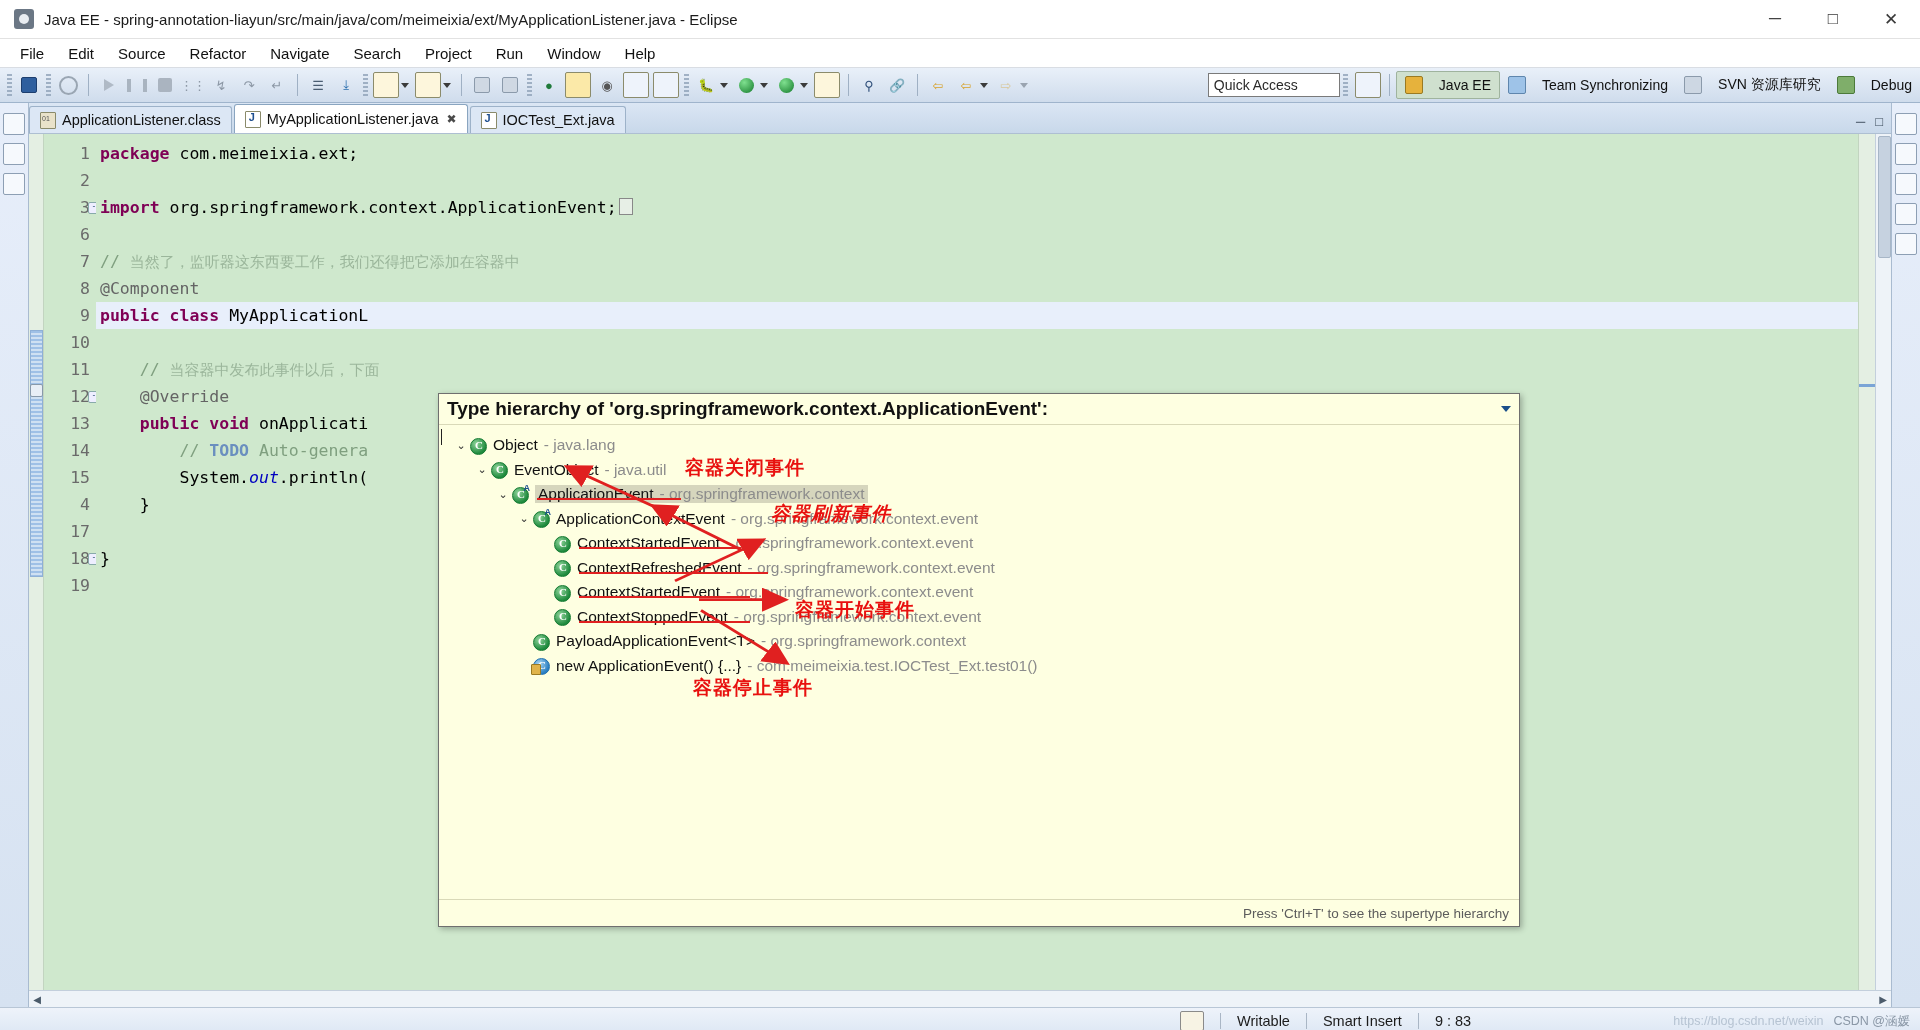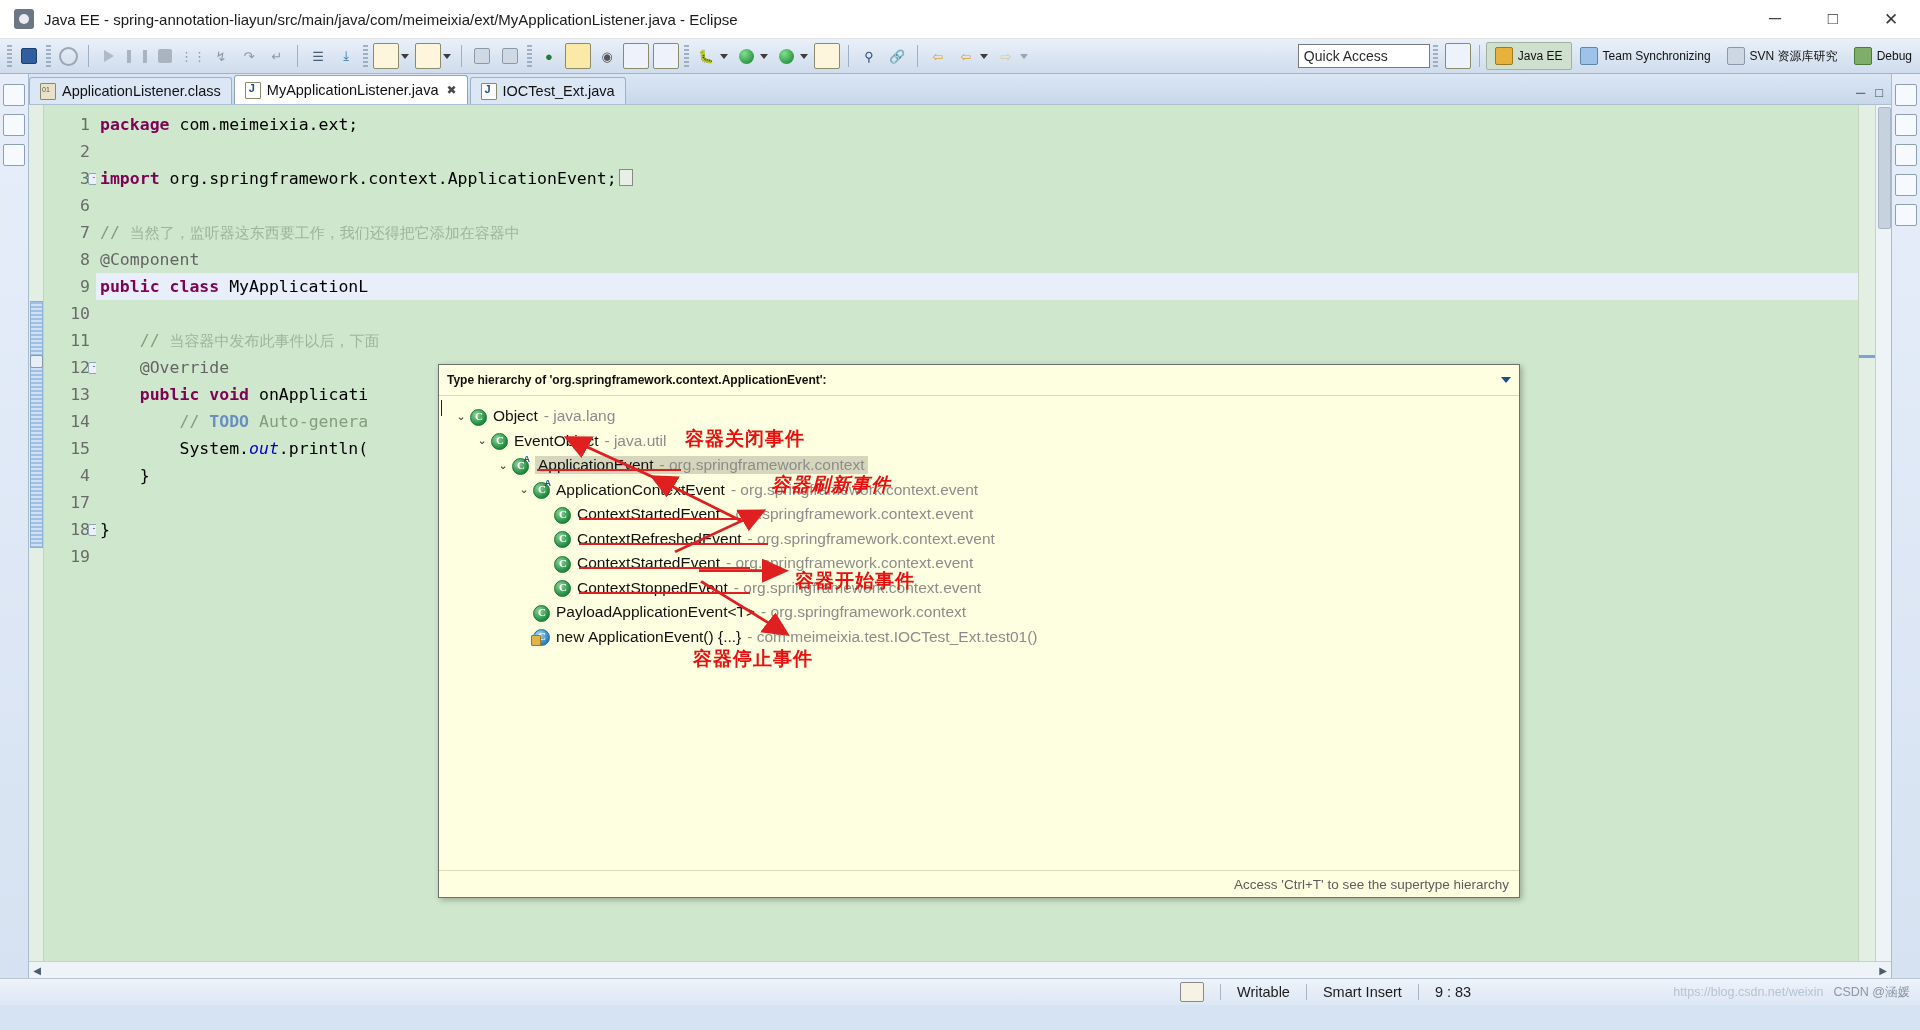--- a/index.html
+++ b/index.html
@@ -46,22 +46,22 @@
   .sq{width:14px;height:14px;border-radius:2px;}
   .circ{width:15px;height:15px;border-radius:50%;}
   .tri{width:0;height:0;border-left:10px solid #1f8a2f;border-top:6px solid transparent;
        border-bottom:6px solid transparent;}
   .pause{width:12px;height:13px;border-left:4px solid #a9b4c0;border-right:4px solid #a9b4c0;}
 
   .quick{margin-left:auto;}
   .quickbox{width:120px;height:22px;background:#fff;border:1px solid #7a7a7a;
             font-size:14px;color:#2a2a2a;display:flex;align-items:center;padding:0 5px;}
   .persp{display:flex;align-items:center;height:34px;padding-left:2px;}
-  .perspbtn{display:flex;align-items:center;gap:5px;height:26px;padding:0 8px;
-            font-size:12px;white-space:nowrap;color:#111;}
+  .perspbtn{display:flex;align-items:center;gap:16px;height:26px;padding:0 8px;
+            font-size:14px;white-space:nowrap;color:#111;}
   .perspbtn.active{background:#cfe0ce;border:1px solid #9fb39e;border-radius:2px;}
   .pic{width:16px;height:16px;flex:none;position:relative;}
 
   
   .workarea{position:relative;height:calc(1030px - 38px - 28px - 34px - 26px);
             display:flex;background:#e3ebf6;}
   .leftrail{width:28px;background:linear-gradient(#e7eefa,#d6e2f1);
             border-right:1px solid #a9bbd0;padding-top:6px;}
   .railicon{width:20px;height:20px;margin:4px auto 8px;border:1px solid #8d9fb4;
             background:#f6f9fd;border-radius:2px;}
@@ -120,21 +120,21 @@
   .hscrollwrap{height:16px;background:#eef3f8;border-top:1px solid #c3cfdc;
                display:flex;align-items:center;}
   .hs-arrow{width:16px;text-align:center;font-size:10px;color:#4b5b6b;}
   .hthumb{flex:1;height:11px;margin:0 1px;background:#eef3f8;}
 
   
   .popup{position:absolute;left:438px;top:290px;width:1080px;height:532px;
          background:#feffe1;border:1px solid #6f6f6f;box-shadow:2px 2px 6px rgba(0,0,0,.28);
          display:flex;flex-direction:column;z-index:40;}
   .popup-head{height:30px;display:flex;align-items:center;padding:0 8px;
-              font-weight:bold;font-size:12px;color:#111;
+              font-weight:bold;font-size:19px;color:#111;
               border-bottom:1px solid #d9d9b8;background:#feffe1;}
   .popup-head .dd{margin-left:auto;width:0;height:0;border-left:5px solid transparent;
               border-right:5px solid transparent;border-top:6px solid #1a4f8a;}
   .popup-body{flex:1;position:relative;padding:8px 0 0 14px;overflow:hidden;}
   .popup-foot{height:26px;display:flex;align-items:center;justify-content:flex-end;
               padding-right:10px;font-size:13.5px;color:#5c5c5c;
               border-top:1px solid #d9d9b8;background:#feffe1;}
   .caretline{position:absolute;left:2px;top:4px;width:1px;height:16px;background:#222;}
 
   .trow{display:flex;align-items:center;height:24.5px;font-size:15.5px;white-space:nowrap;}
@@ -178,20 +178,32 @@
   <div class="titlebar">
     <div class="app-icon"></div>
     <div class="title">Java EE - spring-annotation-liayun/src/main/java/com/meimeixia/ext/MyApplicationListener.java - Eclipse</div>
     <div class="winbtns">
       <div class="winbtn">─</div>
       <div class="winbtn">□</div>
       <div class="winbtn close">✕</div>
     </div>
   </div>
 
+  <div class="menubar">
+    <div class="menuitem">File</div>
+    <div class="menuitem">Edit</div>
+    <div class="menuitem">Source</div>
+    <div class="menuitem">Refactor</div>
+    <div class="menuitem">Navigate</div>
+    <div class="menuitem">Search</div>
+    <div class="menuitem">Project</div>
+    <div class="menuitem">Run</div>
+    <div class="menuitem">Window</div>
+    <div class="menuitem">Help</div>
+  </div>
 
   <div class="toolbar">
     <div class="tb-dots"></div>
     <div class="tbi">
       <div class="sq" style="background:#2f5f9e;border:1px solid #1d3e6e;"></div>
       </div>
     <div class="tb-dots"></div>
     <div class="tbi">
       <div class="circ" style="border:2px solid #9aa6b3;"></div>
       </div>
@@ -460,21 +472,21 @@
           <line x1="260" y1="196" x2="344" y2="196" stroke="#e02020" stroke-width="3" marker-end="url(#ah)"></line>
           <line x1="262" y1="208" x2="346" y2="266" stroke="#e02020" stroke-width="3" marker-end="url(#ah)"></line>
         </svg>
 
         <div class="anno" style="left:246px;top:30px;">容器关闭事件</div>
         <div class="anno" style="left:332px;top:76px;font-style:italic;">容器刷新事件</div>
         <div class="anno" style="left:356px;top:172px;">容器开始事件</div>
         <div class="anno" style="left:254px;top:250px;">容器停止事件</div>
       </div>
       <div class="popup-foot">
-        <span>Access 'Ctrl+T' to see the supertype hierarchy</span>
+        <span>Press 'Ctrl+T' to see the supertype hierarchy</span>
       </div>
     </div>
 
   </div>
 
   <div class="statusbar">
     <div class="sb-left"></div>
     <div class="sb-ic"></div>
     <div class="sb-sep"></div>
     <div>Writable</div>

